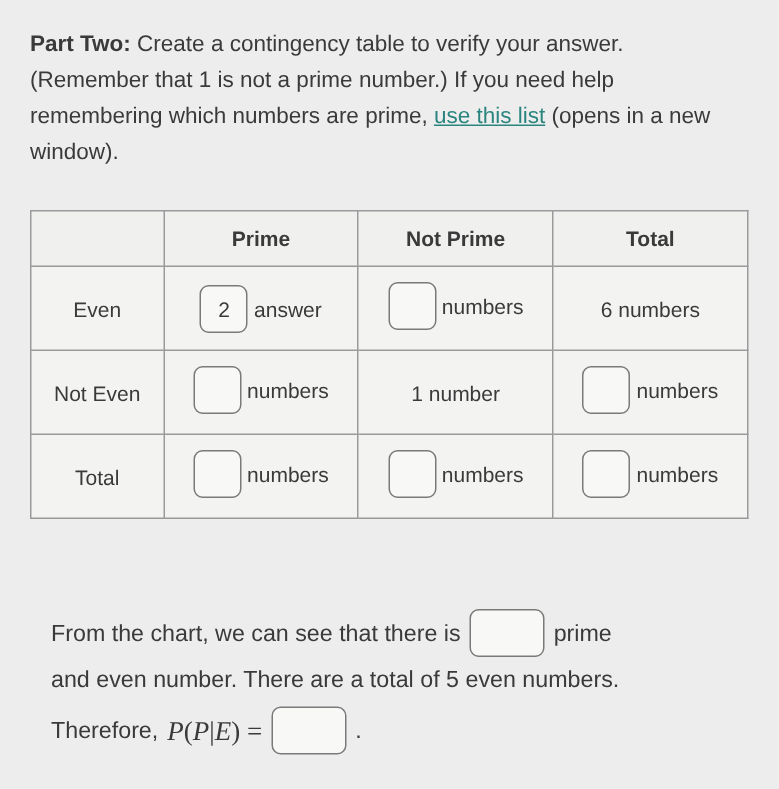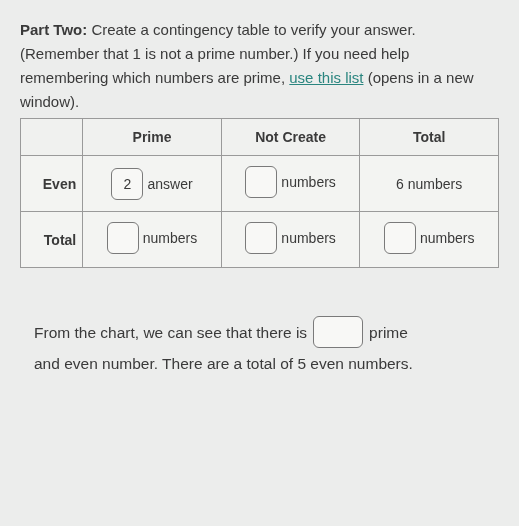--- a/index.html
+++ b/index.html
@@ -6,85 +6,101 @@
   body {
     margin: 0;
     padding: 18px 20px;
     width: 519px;
     height: 526px;
     font-family: Arial, Helvetica, sans-serif;
     background: #ecedec;
     color: #3a3a3a;
     font-size: 15px;
   }
-  .instr { line-height: 1.6; margin-bottom: 4px; }
+  .instr { line-height: 1.6; margin-bottom: 26px; }
   .instr b { font-weight: bold; }
   a.link { color: #2a857f; text-decoration: underline; }
   table.ct {
     border-collapse: collapse;
     width: 100%;
     background: #f3f4f2;
   }
   table.ct th, table.ct td {
     border: 1px solid #9a9a9a;
     padding: 10px 6px;
     text-align: center;
     font-size: 14px;
     vertical-align: middle;
   }
   table.ct th { font-weight: bold; background: #f0f1ef; }
-  table.ct td.rowhead { font-weight: bold; text-align: right; }
+  table.ct td.rowhead { font-weight: normal; }
   .cellwrap { display: inline-flex; align-items: center; gap: 4px; justify-content: center; }
   .blank {
     width: 32px;
     height: 32px;
     border: 1.5px solid #7a7a7a;
     border-radius: 6px;
     background: #f8f8f6;
     text-align: center;
     font-size: 14px;
     line-height: 30px;
     display: inline-block;
   }
   .blank.wide { width: 50px; }
-  .below { margin-top: 48px; padding: 0 14px; line-height: 2; font-size: 15.5px; }
+  .below { margin-top: 60px; padding: 0 14px; line-height: 2; font-size: 15.5px; }
   .below .line1 { display:flex; align-items:center; flex-wrap:wrap; gap:6px; }
   .formula { font-family: 'Times New Roman', serif; font-style: italic; font-size: 18px; }
   .formula .up { font-style: normal; }
 </style>
 </head>
 <body>
 
 <div class="instr">
   <b>Part Two:</b><span> Create a contingency table to verify your answer. (Remember that 1 is not a prime number.) If you need help remembering which numbers are prime, </span><a href="#" class="link">use this list</a><span> (opens in a new window).</span>
 </div>
 
 <table class="ct">
   <tbody>
       <tr>
     <th></th>
     <th>Prime</th>
-    <th>Not Create</th>
+    <th>Not Prime</th>
     <th>Total</th>
   </tr>
   <tr>
     <td class="rowhead">Even</td>
     <td>
       <span class="cellwrap">
         <span class="blank">2</span>
         <span>answer</span>
       </span>
     </td>
     <td>
       <span class="cellwrap">
         <span class="blank"></span>
         <span>numbers</span>
       </span>
     </td>
     <td>6 numbers</td>
+  </tr>
+  <tr>
+    <td class="rowhead">Not Even</td>
+    <td>
+      <span class="cellwrap">
+        <span class="blank"></span>
+        <span>numbers</span>
+      </span>
+    </td>
+    <td>1 number</td>
+    <td>
+      <span class="cellwrap">
+        <span class="blank"></span>
+        <span>numbers</span>
+      </span>
+    </td>
   </tr>
   <tr>
     <td class="rowhead">Total</td>
     <td>
       <span class="cellwrap">
         <span class="blank"></span>
         <span>numbers</span>
       </span>
     </td>
     <td>
@@ -103,13 +119,19 @@
 </tbody>
   </table>
 
 <div class="below">
   <div class="line1">
     <span>From the chart, we can see that there is</span>
     <span class="blank wide"></span>
     <span>prime</span>
   </div>
   <div>and even number. There are a total of 5 even numbers.</div>
+  <div class="line1">
+    <span>Therefore, </span>
+    <span class="formula">P<span class="up">(</span>P<span class="up">|</span>E<span class="up">)</span> <span class="up">=</span></span>
+    <span class="blank wide"></span>
+      <span>.</span>
+  </div>
 </div>
 
 </body></html>

